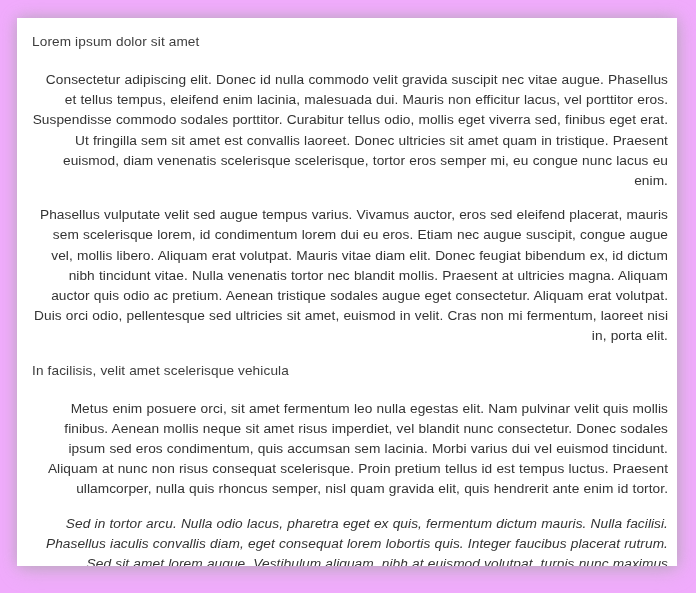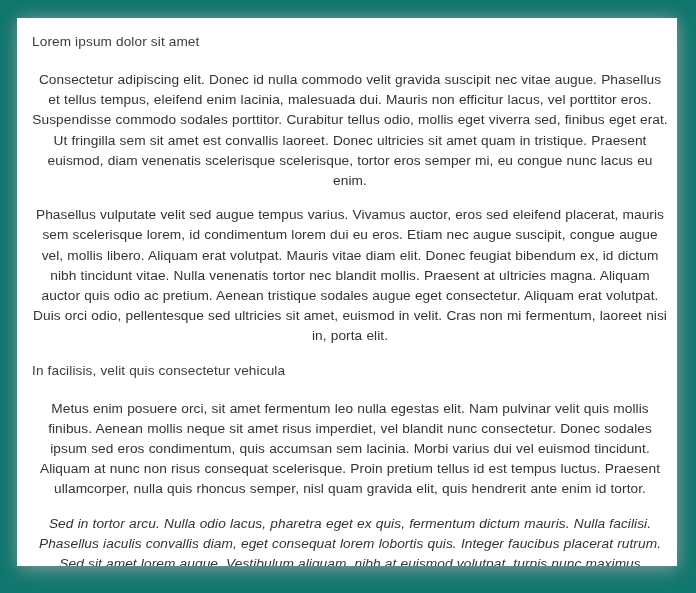--- a/index.html
+++ b/index.html
@@ -11,21 +11,21 @@
     height: 593px;
     background: #ffffff;
     font-family: "Liberation Sans", sans-serif;
     overflow: hidden;
   }
 
   .page {
     position: relative;
     width: 696px;
     height: 593px;
-    background: #0f766e;
+    background: #f0abfc;
     overflow: hidden;
   }
 
   
   .doc-shadow {
     position: absolute;
     left: 17px;
     top: 18px;
     width: 660px;
     height: 548px;
@@ -70,21 +70,21 @@
     font-weight: 400;
     margin: 0 0 18px 0;
     letter-spacing: 0.01em;
   }
 
   .doc-para {
     font-size: 13.7px;
     line-height: 20.2px;
     color: #333333;
     margin: 0 0 14px 0;
-    text-align: center;
+    text-align: right;
     letter-spacing: 0.005em;
     word-spacing: 0.02em;
   }
 
   .doc-heading.second {
     margin-top: 2px;
     margin-bottom: 18px;
   }
 
   .doc-para.last {
@@ -102,21 +102,21 @@
 
   <div class="doc-card">
     <div class="doc-body">
 
       <div class="doc-heading">Lorem ipsum dolor sit amet</div>
 
       <p class="doc-para">Consectetur adipiscing elit. Donec id nulla commodo velit gravida suscipit nec vitae augue. Phasellus et tellus tempus, eleifend enim lacinia, malesuada dui. Mauris non efficitur lacus, vel porttitor eros. Suspendisse commodo sodales porttitor. Curabitur tellus odio, mollis eget viverra sed, finibus eget erat. Ut fringilla sem sit amet est convallis laoreet. Donec ultricies sit amet quam in tristique. Praesent euismod, diam venenatis scelerisque scelerisque, tortor eros semper mi, eu congue nunc lacus eu enim.</p>
 
       <p class="doc-para">Phasellus vulputate velit sed augue tempus varius. Vivamus auctor, eros sed eleifend placerat, mauris sem scelerisque lorem, id condimentum lorem dui eu eros. Etiam nec augue suscipit, congue augue vel, mollis libero. Aliquam erat volutpat. Mauris vitae diam elit. Donec feugiat bibendum ex, id dictum nibh tincidunt vitae. Nulla venenatis tortor nec blandit mollis. Praesent at ultricies magna. Aliquam auctor quis odio ac pretium. Aenean tristique sodales augue eget consectetur. Aliquam erat volutpat. Duis orci odio, pellentesque sed ultricies sit amet, euismod in velit. Cras non mi fermentum, laoreet nisi in, porta elit.</p>
 
-      <div class="doc-heading second">In facilisis, velit quis consectetur vehicula</div>
+      <div class="doc-heading second">In facilisis, velit amet scelerisque vehicula</div>
 
       <p class="doc-para">Metus enim posuere orci, sit amet fermentum leo nulla egestas elit. Nam pulvinar velit quis mollis finibus. Aenean mollis neque sit amet risus imperdiet, vel blandit nunc consectetur. Donec sodales ipsum sed eros condimentum, quis accumsan sem lacinia. Morbi varius dui vel euismod tincidunt. Aliquam at nunc non risus consequat scelerisque. Proin pretium tellus id est tempus luctus. Praesent ullamcorper, nulla quis rhoncus semper, nisl quam gravida elit, quis hendrerit ante enim id tortor.</p>
 
       <p class="doc-para last">Sed in tortor arcu. Nulla odio lacus, pharetra eget ex quis, fermentum dictum mauris. Nulla facilisi. Phasellus iaculis convallis diam, eget consequat lorem lobortis quis. Integer faucibus placerat rutrum. Sed sit amet lorem augue. Vestibulum aliquam, nibh at euismod volutpat, turpis nunc maximus</p>
 
     </div>
   </div>
 
 </div>
 

